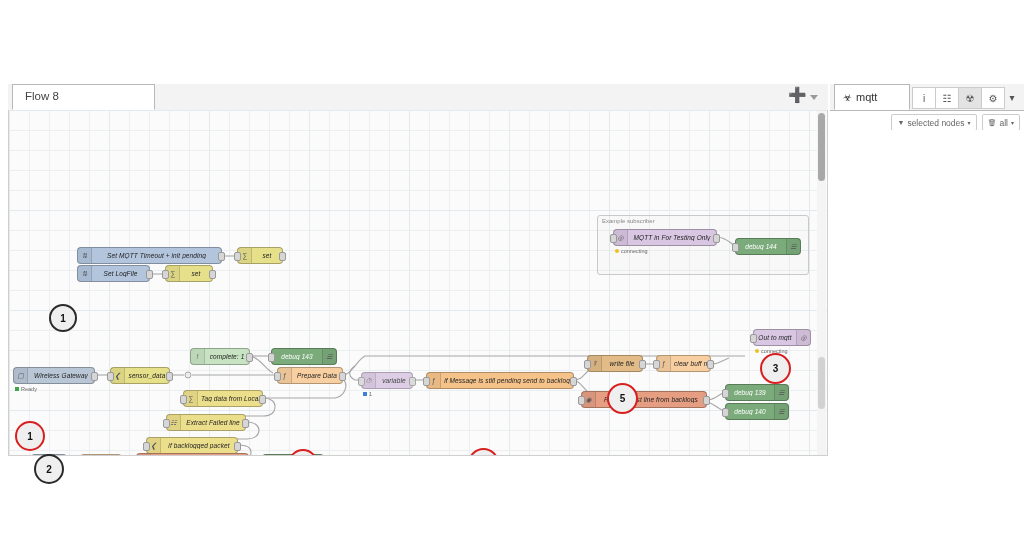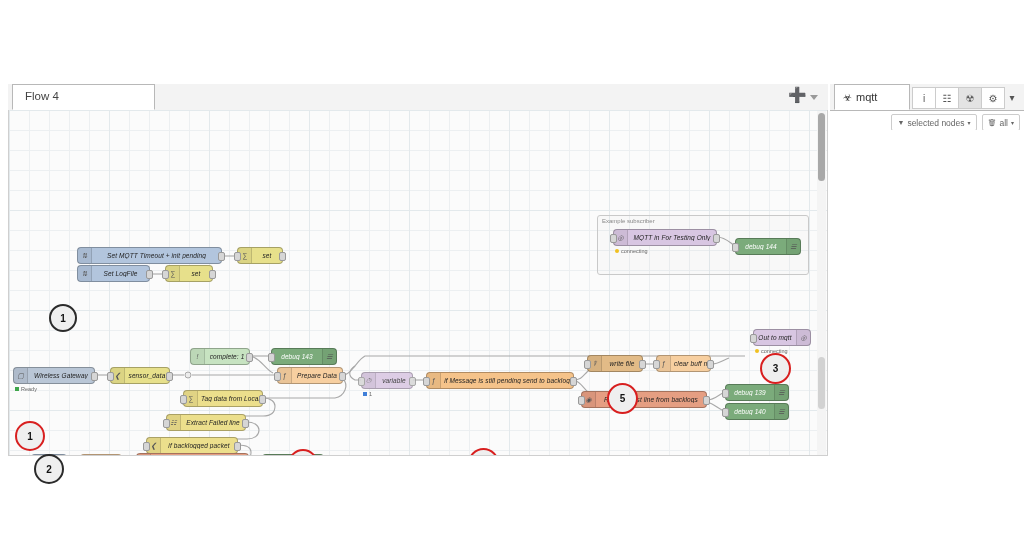--- a/index.html
+++ b/index.html
@@ -113,21 +113,21 @@
         display:flex;align-items:center;gap:3px;padding:0 5px;font-size:8.5px;color:#666;}
   .sb-body{position:absolute;left:0;top:46px;width:194px;height:326px;background:#fff;}
 </style>
 </head>
 <body>
 
 <div id="editor">
 
   <div class="tabbar">
     <div class="tab">
-      <span>Flow 4</span>
+      <span>Flow 8</span>
     </div>
     <div class="tabadd" id="tab-add">➕</div>
     <div class="tabadd" id="tab-menu"><i class="caret"></i></div>
   </div>
 
   <div class="canvas">
     <div class="grid"></div>
     <div class="grid2"></div>
 
     <svg class="wires">

